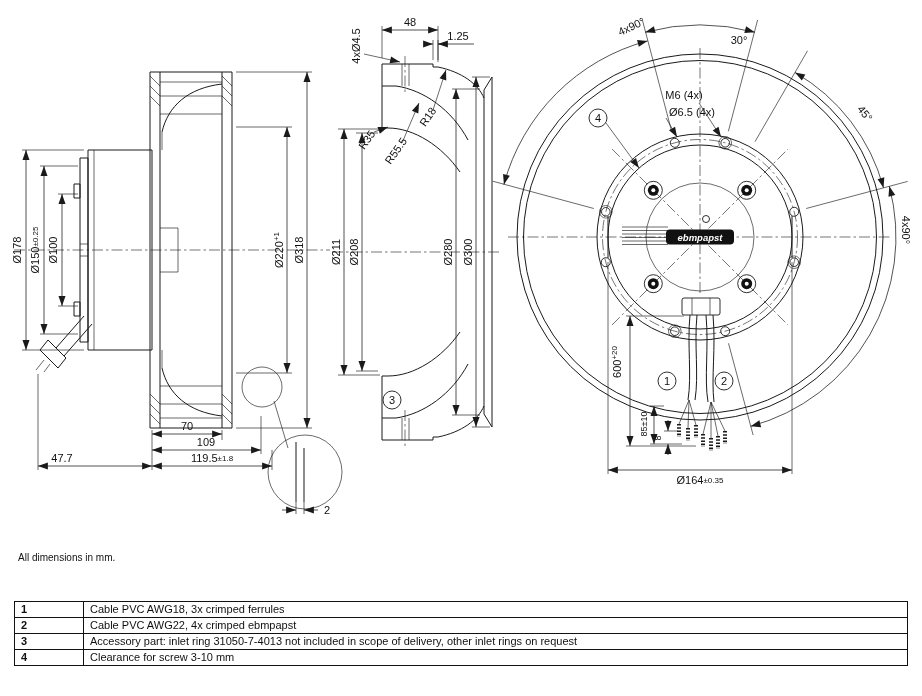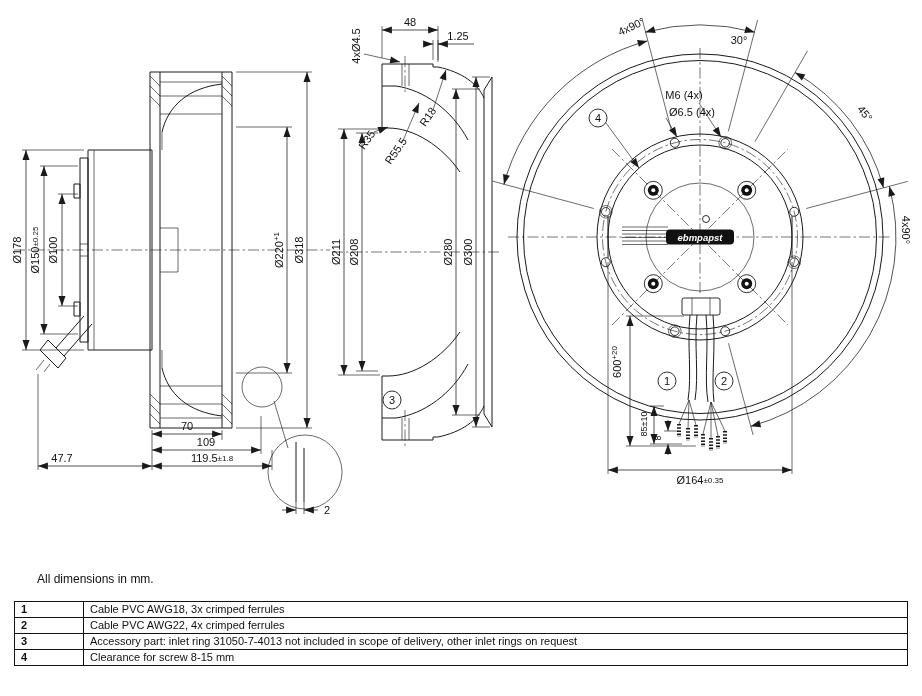--- a/index.html
+++ b/index.html
@@ -1,19 +1,19 @@
 <!DOCTYPE html>
 <html><head>
 <meta charset="utf-8">
 <style>
   html,body{margin:0;padding:0;background:#fff;}
   body{width:922px;height:696px;font-family:"Liberation Sans",sans-serif;}
   .sheet{position:relative;width:922px;height:696px;background:#fff;overflow:hidden;}
   svg{display:block;position:absolute;left:0;top:0;}
-  .note{position:absolute;left:18px;top:572px;font-size:12px;color:#111;margin-left:19px;}
+  .note{position:absolute;left:18px;top:552px;font-size:10px;color:#111;}
   table.tbl{position:absolute;left:14px;top:601px;width:894px;border-collapse:collapse;}
   table.tbl td{border:1px solid #111;font-size:11px;color:#111;height:15px;padding:0 6px;line-height:15px;}
   table.tbl td.ref{width:56px;font-weight:bold;}
   
   .ln{fill:none;stroke:#1a1a1a;stroke-width:1;}
   .lt{fill:none;stroke:#1a1a1a;stroke-width:.65;}
   .dim{fill:none;stroke:#1a1a1a;stroke-width:.75;}
   .cl{fill:none;stroke:#1a1a1a;stroke-width:.6;stroke-dasharray:11 3 2.5 3;}
   .hl{fill:#fff;stroke:#1a1a1a;stroke-width:.9;}
   .hole{fill:none;stroke:#1a1a1a;stroke-width:.9;}
@@ -270,26 +270,26 @@
 <div class="note">All dimensions in mm.</div>
 
 <table class="tbl">
   <tbody>
     <tr>
       <td class="ref">1</td>
       <td>Cable PVC AWG18, 3x crimped ferrules</td>
     </tr>
     <tr>
       <td class="ref">2</td>
-      <td>Cable PVC AWG22, 4x crimped ferrules</td>
+      <td>Cable PVC AWG22, 4x crimped ebmpapst</td>
     </tr>
     <tr>
       <td class="ref">3</td>
       <td>Accessory part: inlet ring 31050-7-4013 not included in scope of delivery, other inlet rings on request</td>
     </tr>
     <tr>
       <td class="ref">4</td>
-      <td>Clearance for screw 8-15 mm</td>
+      <td>Clearance for screw 3-10 mm</td>
     </tr>
   </tbody>
 </table>
 
 </div>
 
 </body></html>

